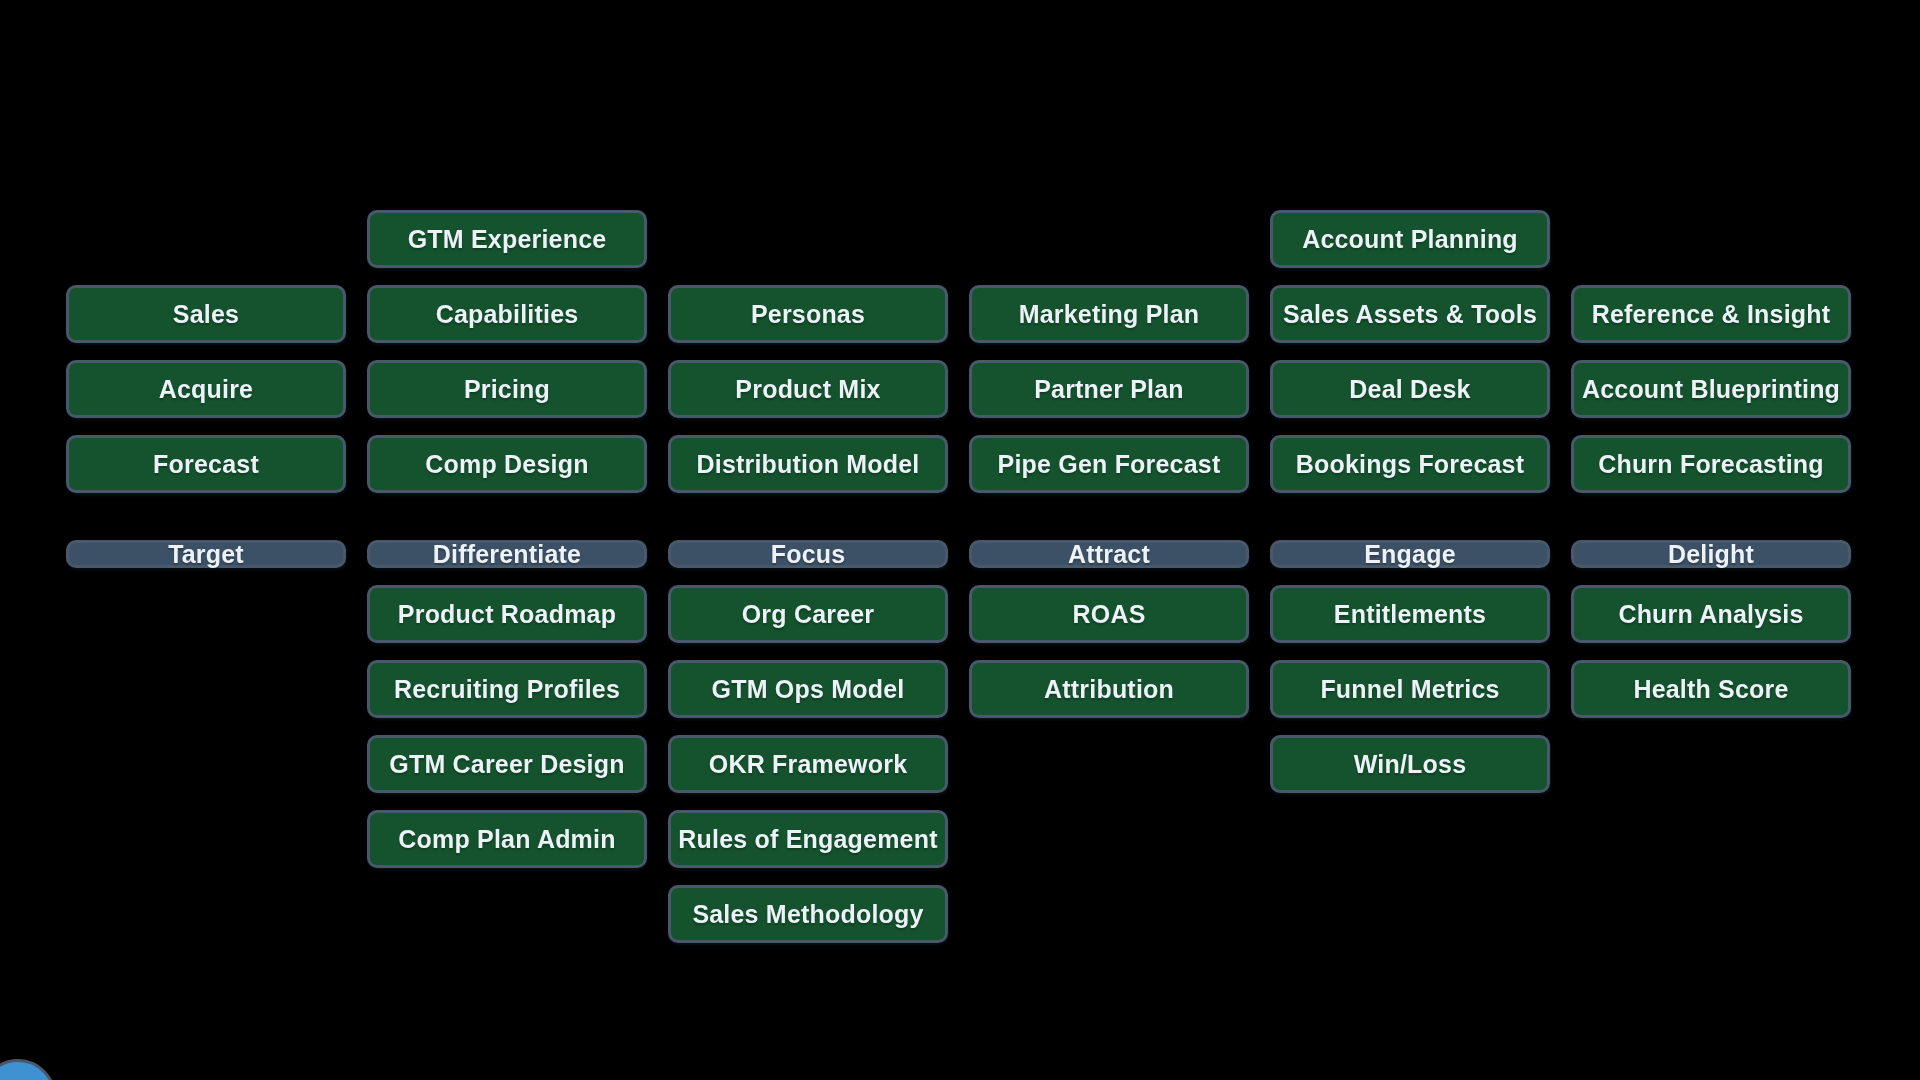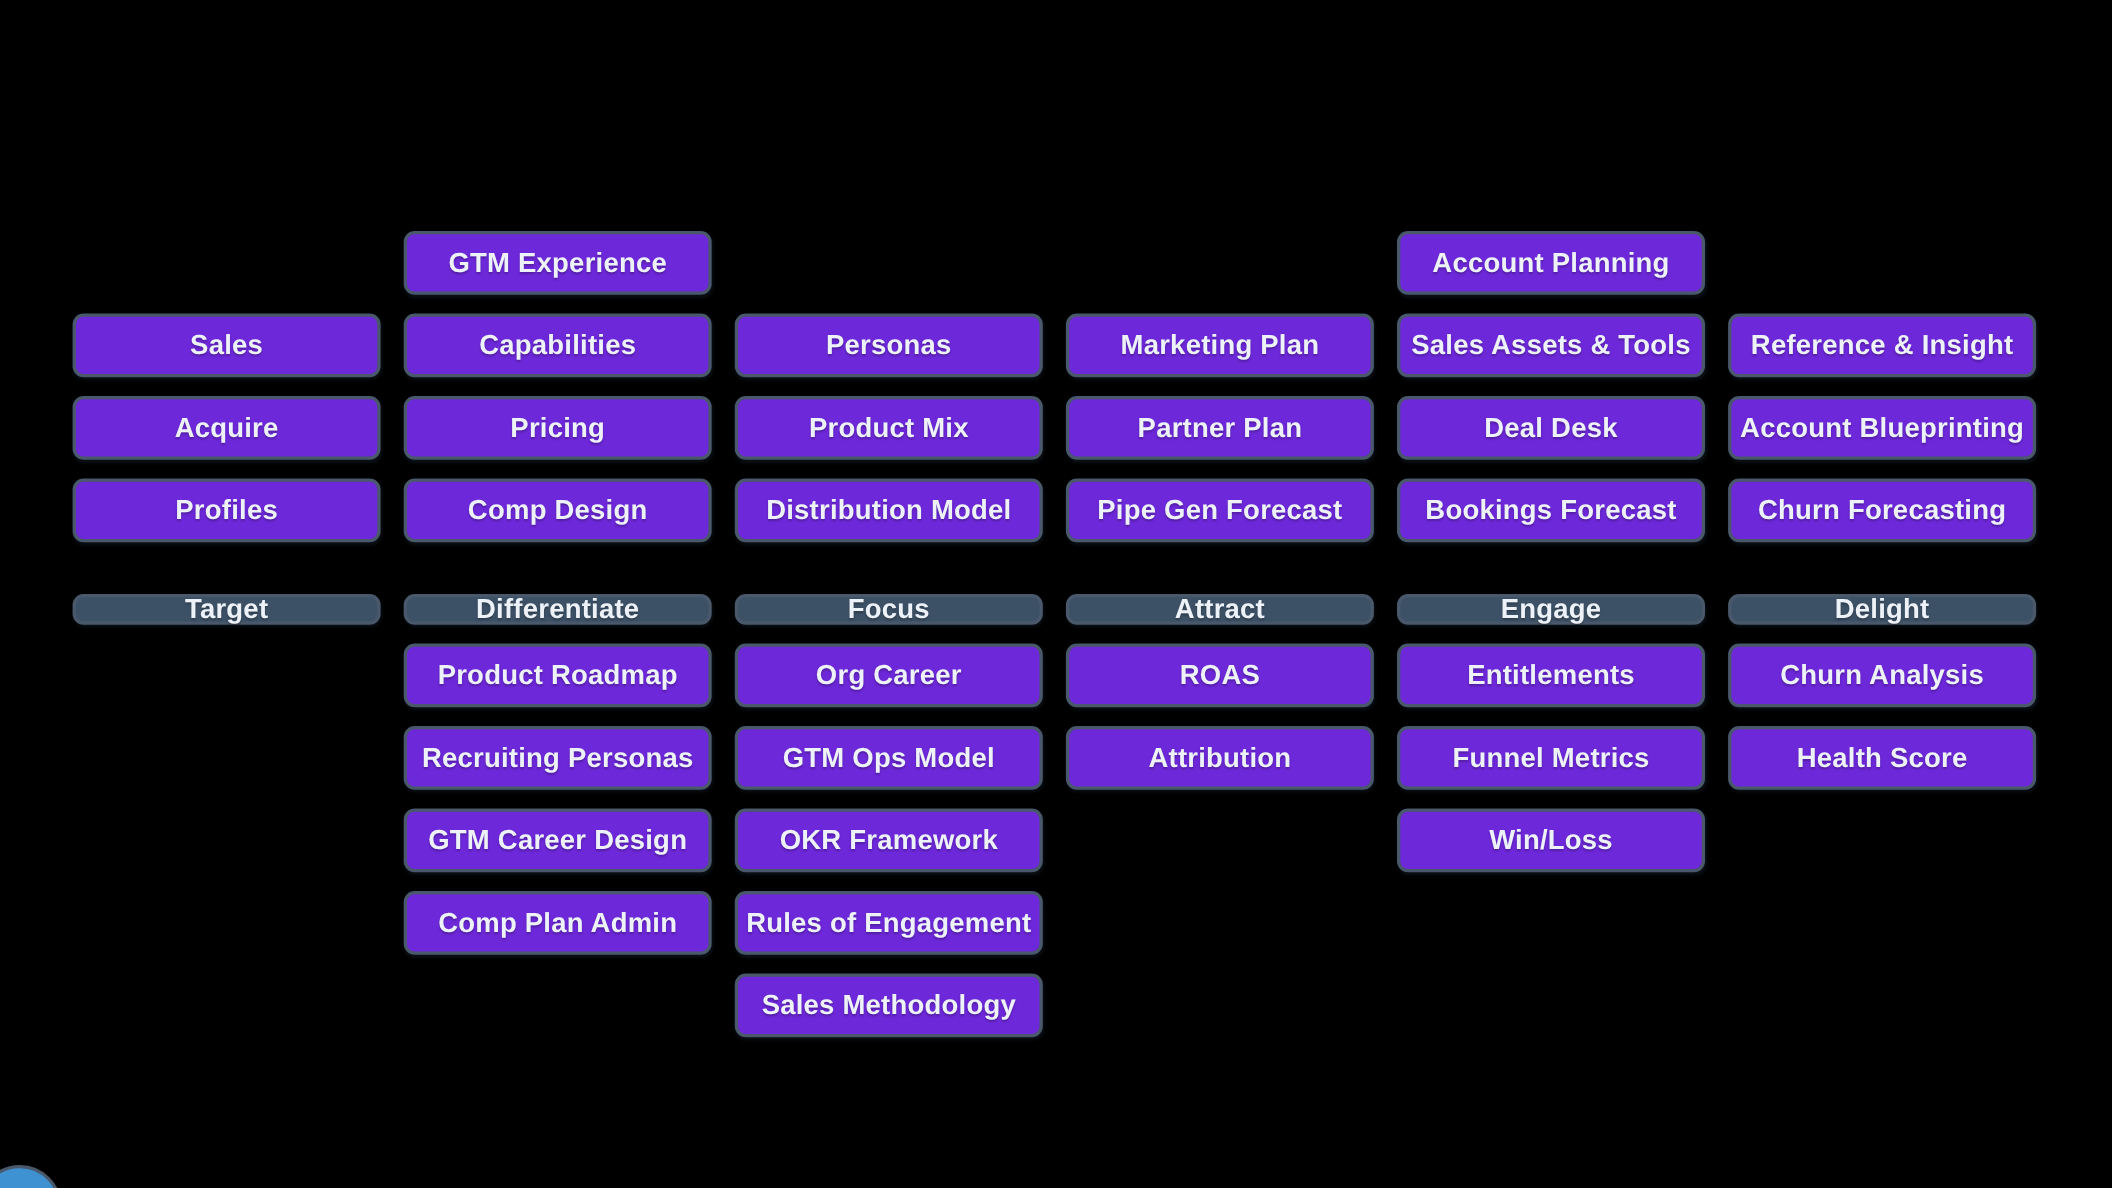--- a/index.html
+++ b/index.html
@@ -24,21 +24,21 @@
     display: grid;
     grid-template-columns: repeat(6, 280px);
     grid-auto-rows: 58px;
     column-gap: 21px;
     row-gap: 17px;
   }
   .box {
     display: flex;
     align-items: center;
     justify-content: center;
-    background: #6d28d9;
+    background: #14532d;
     border: 3px solid #49586A;
     border-radius: 10px;
     box-sizing: border-box;
     color: #EDF2F8;
     font-size: 25px;
     font-weight: bold;
     letter-spacing: 0.2px;
     text-align: center;
     white-space: nowrap;
     text-shadow: 0 2px 2px rgba(0,0,0,0.25);
@@ -61,30 +61,30 @@
   }
 </style>
 </head>
 <body>
 
 <div class="canvas">
   <div class="grid">
 
     <div class="box" style="grid-area:2/1">Sales</div>
     <div class="box" style="grid-area:3/1">Acquire</div>
-    <div class="box" style="grid-area:4/1">Profiles</div>
+    <div class="box" style="grid-area:4/1">Forecast</div>
     <div class="box dark" style="grid-area:5/1">Target</div>
 
     <div class="box" style="grid-area:1/2">GTM Experience</div>
     <div class="box" style="grid-area:2/2">Capabilities</div>
     <div class="box" style="grid-area:3/2">Pricing</div>
     <div class="box" style="grid-area:4/2">Comp Design</div>
     <div class="box dark" style="grid-area:5/2">Differentiate</div>
     <div class="box" style="grid-area:6/2">Product Roadmap</div>
-    <div class="box" style="grid-area:7/2">Recruiting Personas</div>
+    <div class="box" style="grid-area:7/2">Recruiting Profiles</div>
     <div class="box" style="grid-area:8/2">GTM Career Design</div>
     <div class="box" style="grid-area:9/2">Comp Plan Admin</div>
 
     <div class="box" style="grid-area:2/3">Personas</div>
     <div class="box" style="grid-area:3/3">Product Mix</div>
     <div class="box" style="grid-area:4/3">Distribution Model</div>
     <div class="box dark" style="grid-area:5/3">Focus</div>
     <div class="box" style="grid-area:6/3">Org Career</div>
     <div class="box" style="grid-area:7/3">GTM Ops Model</div>
     <div class="box" style="grid-area:8/3">OKR Framework</div>

